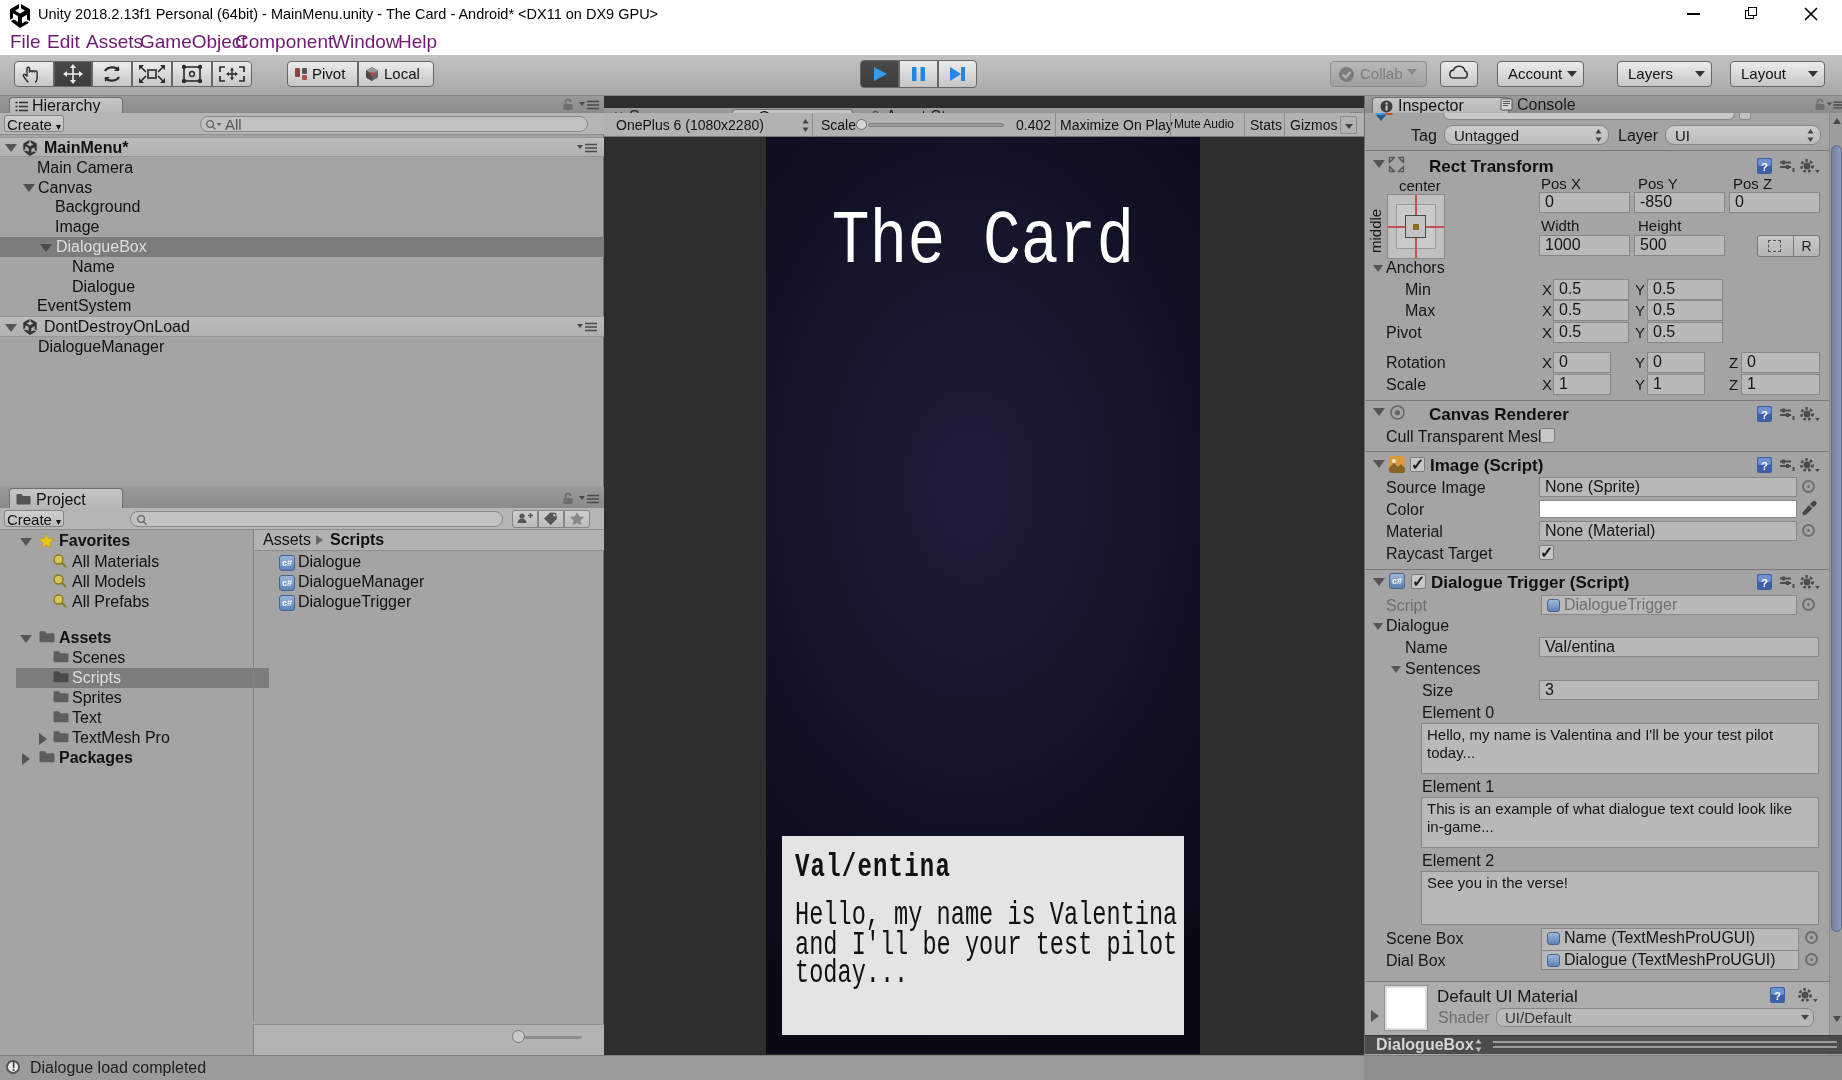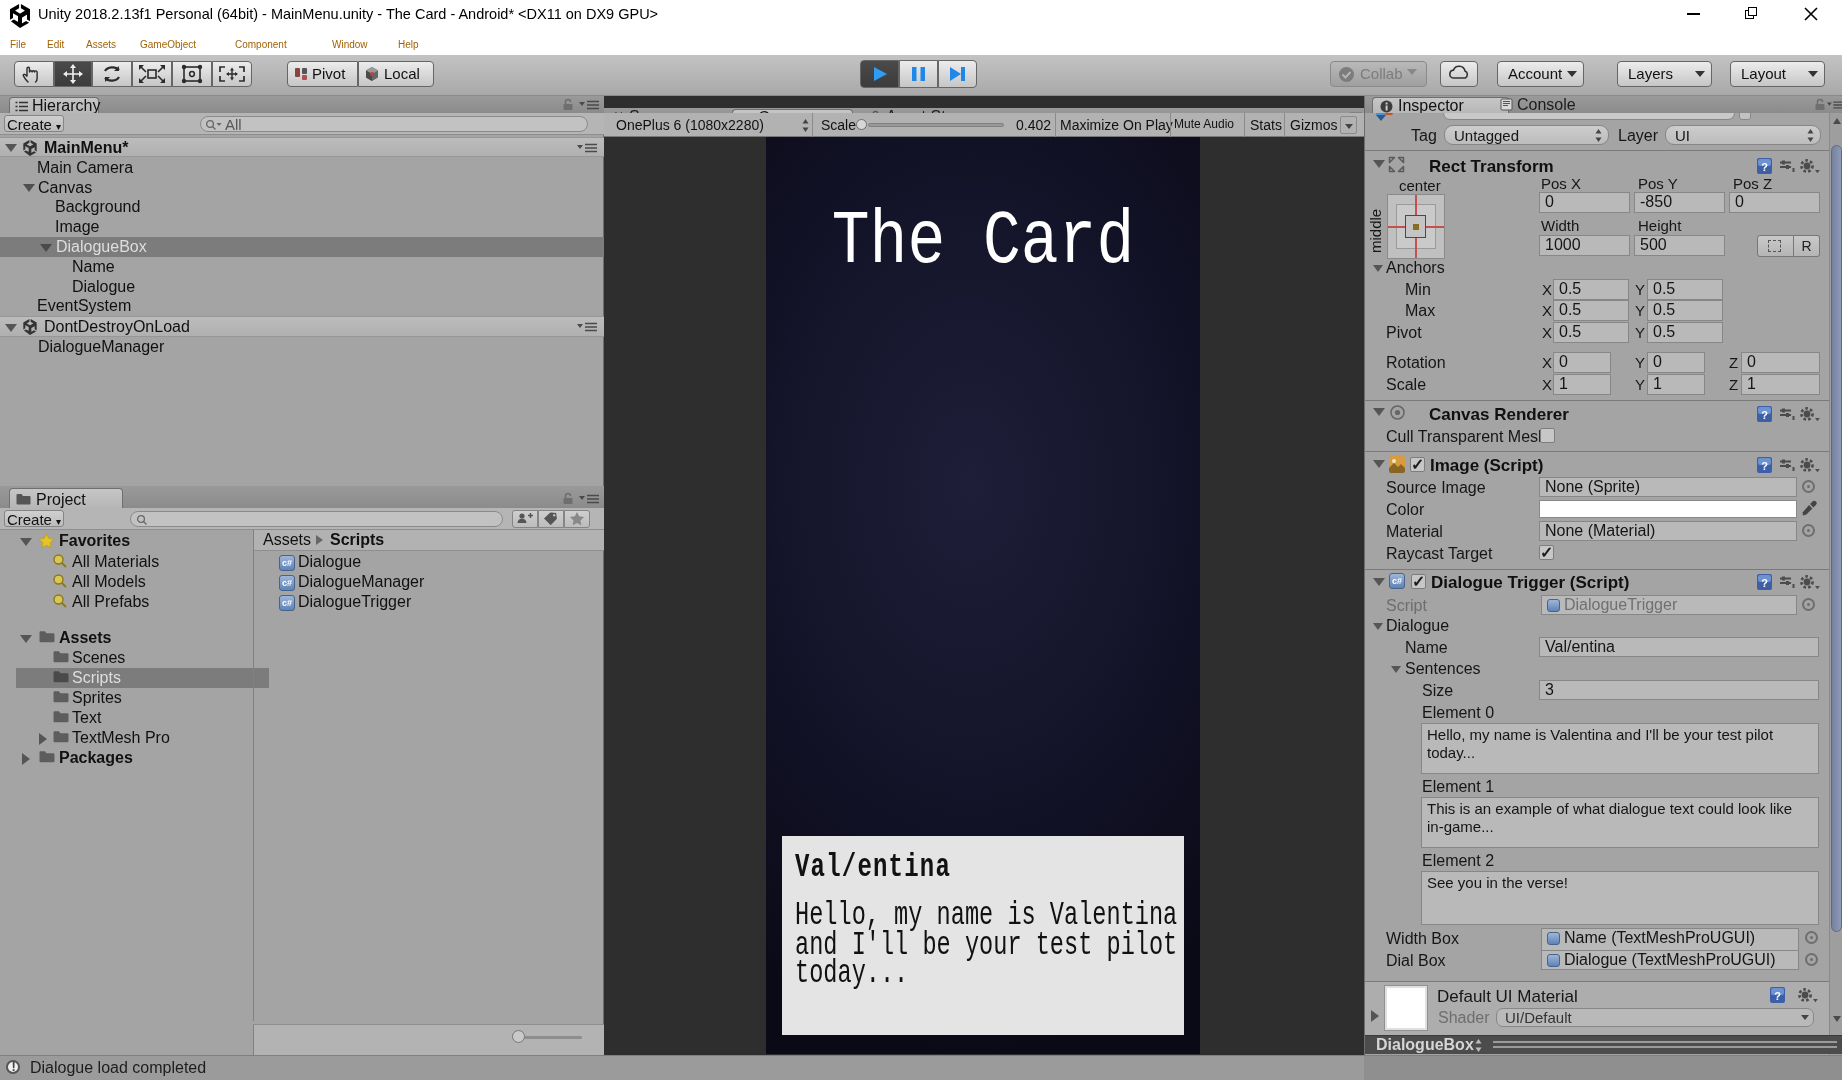--- a/index.html
+++ b/index.html
@@ -3,21 +3,21 @@
 <meta charset="utf-8">
 <style>
 * { margin:0; padding:0; box-sizing:border-box; }
 html,body { width:1842px; height:1080px; overflow:hidden; font-family:"Liberation Sans", sans-serif; }
 body { position:relative; background:#a4a4a4; }
 .abs { position:absolute; }
 
 #titlebar { left:0; top:0; width:1842px; height:30px; background:#ffffff; }
 #titlebar .title { left:38px; top:6px; font-size:14.5px; color:#000; }
 #menubar { left:0; top:30px; width:1842px; height:25px; background:#ffffff; }
-#menubar span { position:absolute; top:9px; font-size:10px; color:#a16207; }
+#menubar span { position:absolute; top:1px; font-size:19px; color:#701a75; }
 #toolbar { left:0; top:55px; width:1842px; height:41px;
   background:linear-gradient(#c3c3c3,#a9a9a9); border-bottom:1px solid #8a8a8a; }
 .tbtn { position:absolute; top:6px; height:26px; border:1px solid #666;
   background:linear-gradient(#ececec,#c6c6c6); }
 .tbtn.dark { background:linear-gradient(#4a4a4a,#3c3c3c); }
 .tbtn.mid { background:linear-gradient(#b9b9b9,#9f9f9f); }
 .tlabel { font-size:15px; color:#111; }
 
 .tabstrip { background:linear-gradient(#9a9a9a,#8b8b8b); }
 .tab { position:absolute; top:1px; height:17px; border-radius:4px 4px 0 0;
@@ -213,21 +213,21 @@
     <span class="abs" style="left:77px;top:9px;width:0;height:0;border-left:5px solid transparent;border-right:5px solid transparent;border-top:6px solid #333"></span>
   </div>
   <div class="tbtn" style="left:1730px;width:95px;border-radius:4px">
     <span class="abs tlabel" style="left:10px;top:3px">Layout</span>
     <span class="abs" style="left:77px;top:9px;width:0;height:0;border-left:5px solid transparent;border-right:5px solid transparent;border-top:6px solid #333"></span>
   </div>
 </div>
 
 <div id="hierarchy" class="abs">
   <div class="abs tabstrip" style="left:0;top:0;width:604px;height:17px">
-    <div class="tab" style="left:9px;width:90px">
+    <div class="tab" style="left:9px;width:114px">
       <svg class="abs" style="left:5px;top:2px" width="14" height="13" viewBox="0 0 14 13">
           <g stroke="#333" stroke-width="1.4">
             <path d="M4 2.5h9M4 6.5h9M4 10.5h9"></path>
             <path d="M0.5 2.5h2M0.5 6.5h2M0.5 10.5h2"></path>
           </g>
         </svg>
       <span class="abs" style="left:22px;top:-1px">Hierarchy</span>
     </div>
     <svg class="abs" style="left:562px;top:2px" width="12" height="13" viewBox="0 0 12 13">
         <rect x="1.5" y="6" width="9" height="6" rx="1" fill="#6f6f6f"></rect>
@@ -703,21 +703,21 @@
     <span class="lbl" style="left:57px;top:569px">Size</span>
     <div class="fld" style="left:174px;top:567px;width:280px;height:20px">3</div>
     <span class="lbl" style="left:57px;top:591px">Element 0</span>
     <div class="fld" style="left:56px;top:610px;width:398px;height:51px;font-size:15px;line-height:18px;padding-top:2px">Hello, my name is Valentina and I'll be your test pilot
 today...</div>
     <span class="lbl" style="left:57px;top:665px">Element 1</span>
     <div class="fld" style="left:56px;top:684px;width:398px;height:51px;font-size:15px;line-height:18px;padding-top:2px">This is an example of what dialogue text could look like
 in-game...</div>
     <span class="lbl" style="left:57px;top:739px">Element 2</span>
     <div class="fld" style="left:56px;top:758px;width:398px;height:54px;font-size:15px;line-height:18px;padding-top:2px">See you in the verse!</div>
-    <span class="lbl" style="left:21px;top:817px">Width Box</span>
+    <span class="lbl" style="left:21px;top:817px">Scene Box</span>
     <div class="fld" style="left:176px;top:815px;width:258px;height:32px"><span style="display:inline-block;width:13px;height:13px;background:linear-gradient(#9fb6d8,#5d83b8);border:1px solid #46648c;border-radius:3px;margin-right:4px;vertical-align:-2px"></span>Name (TextMeshProUGUI)</div>
     <div class="dot" style="left:440px;top:818px"></div>
     <span class="lbl" style="left:21px;top:839px">Dial Box</span>
     <div class="fld" style="left:176px;top:837px;width:258px;height:20px"><span style="display:inline-block;width:13px;height:13px;background:linear-gradient(#9fb6d8,#5d83b8);border:1px solid #46648c;border-radius:3px;margin-right:4px;vertical-align:-2px"></span>Dialogue (TextMeshProUGUI)</div>
     <div class="dot" style="left:440px;top:840px"></div>
     <div class="sep" style="top:868px"></div>
 
     <div class="abs" style="left:0;top:869px;width:464px;height:53px;background:#adadad">
       <span class="foldr" style="left:6px;top:28px"></span>
       <div class="abs" style="left:20px;top:4px;width:42px;height:44px;background:#fff;border:2px solid #e0e0e0;box-shadow:0 0 0 1px #909090"></div>

